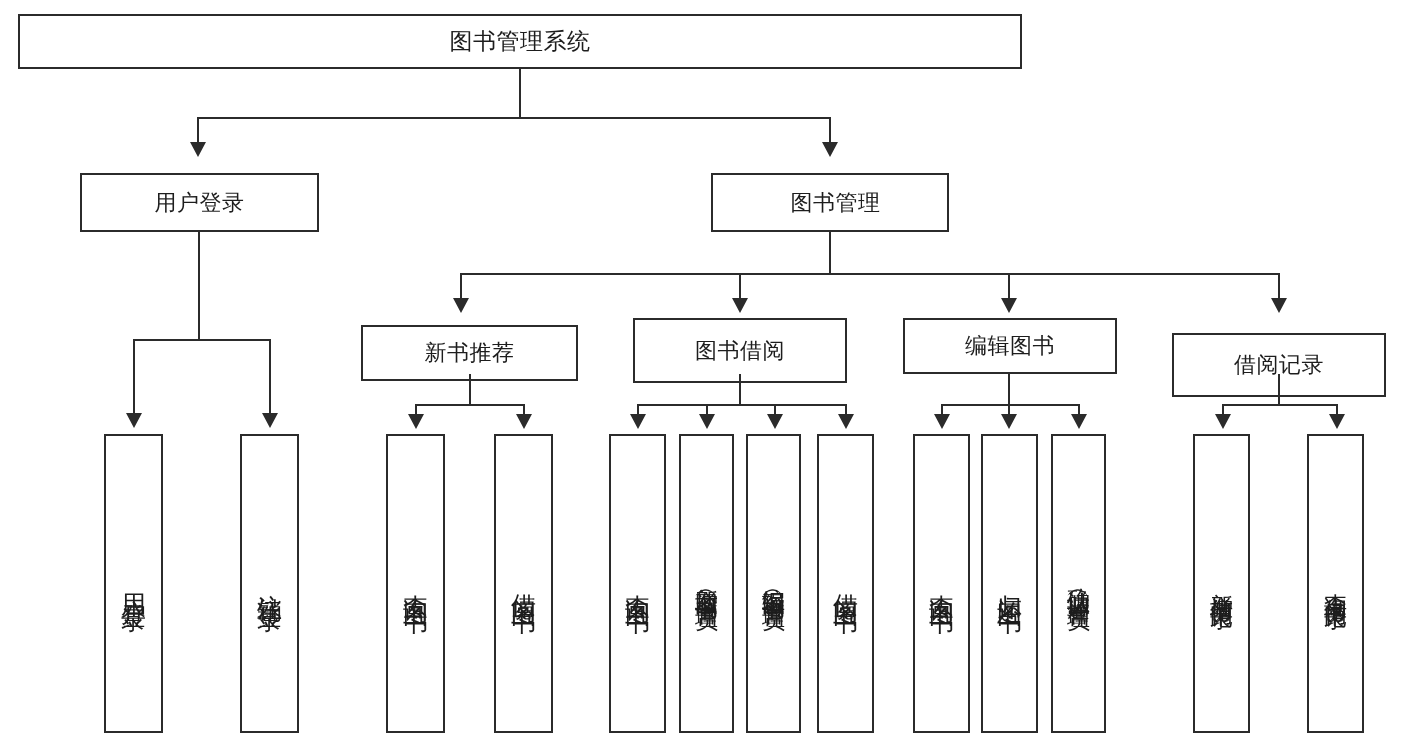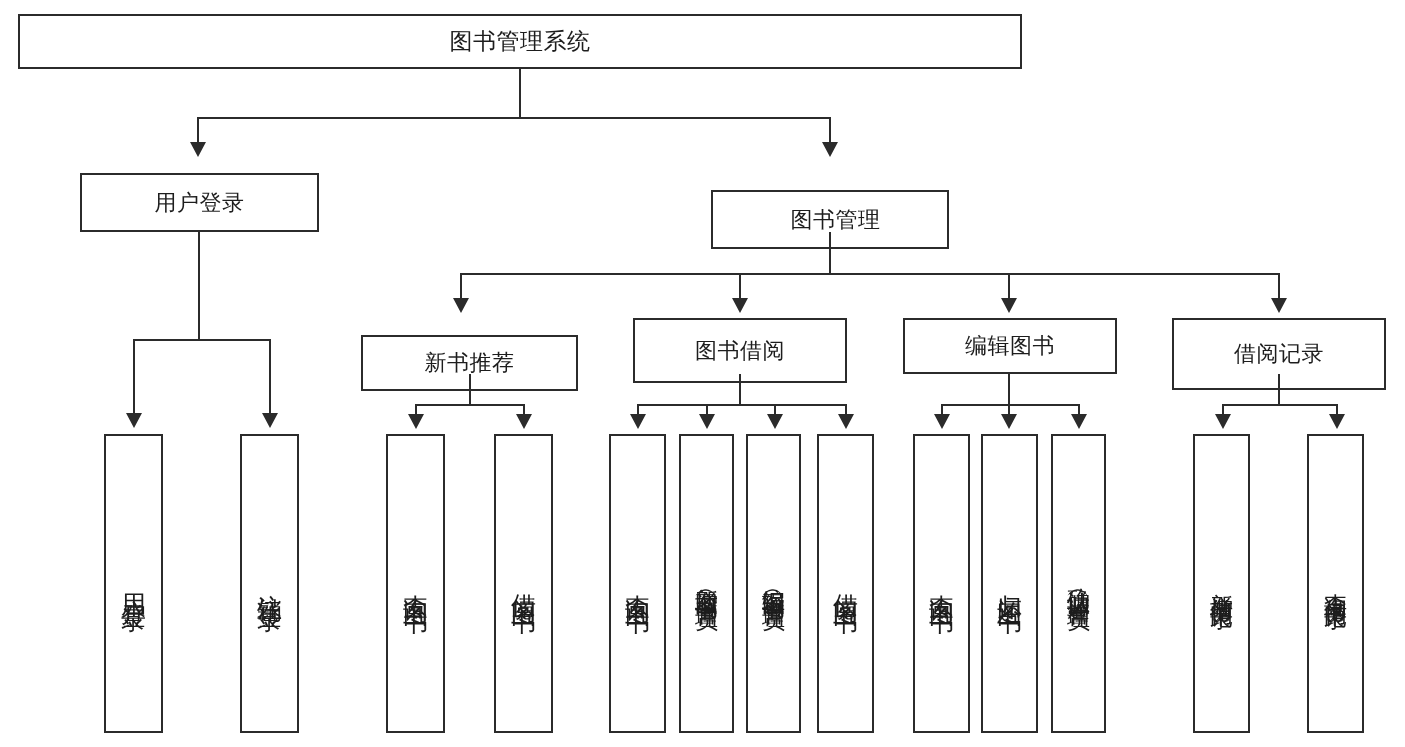--- a/index.html
+++ b/index.html
@@ -99,21 +99,21 @@
   <div class="hline" style="left:197px; top:117px; width:634px; height:2px;"></div>
 
   <div class="vline" style="left:197px; top:117px; width:2px; height:27px;"></div>
   <div class="arrow" style="left:190px; top:142px;"></div>
   <div class="vline" style="left:829px; top:117px; width:2px; height:27px;"></div>
   <div class="arrow" style="left:822px; top:142px;"></div>
 
   <div class="node horiz" style="left:80px; top:173px; width:239px; height:59px;">
     <span class="label">用户登录</span>
   </div>
-  <div class="node horiz" style="left:711px; top:190px; width:238px; height:59px;padding-left:11px;">
+  <div class="node horiz" style="left:711px; top:173px; width:238px; height:59px;padding-left:11px;">
     <span class="label">图书管理</span>
   </div>
 
   <div class="vline" style="left:198px; top:232px; width:2px; height:108px;"></div>
   <div class="hline" style="left:133px; top:339px; width:137px; height:2px;"></div>
   <div class="vline" style="left:133px; top:339px; width:2px; height:76px;"></div>
   <div class="arrow" style="left:126px; top:413px;"></div>
   <div class="vline" style="left:269px; top:339px; width:2px; height:76px;"></div>
   <div class="arrow" style="left:262px; top:413px;"></div>
 
@@ -121,30 +121,30 @@
   <div class="hline" style="left:460px; top:273px; width:820px; height:2px;"></div>
   <div class="vline" style="left:460px; top:273px; width:2px; height:27px;"></div>
   <div class="arrow" style="left:453px; top:298px;"></div>
   <div class="vline" style="left:739px; top:273px; width:2px; height:27px;"></div>
   <div class="arrow" style="left:732px; top:298px;"></div>
   <div class="vline" style="left:1008px; top:273px; width:2px; height:27px;"></div>
   <div class="arrow" style="left:1001px; top:298px;"></div>
   <div class="vline" style="left:1278px; top:273px; width:2px; height:27px;"></div>
   <div class="arrow" style="left:1271px; top:298px;"></div>
 
-  <div class="node horiz" style="left:361px; top:335px; width:217px; height:56px;">
+  <div class="node horiz" style="left:361px; top:325px; width:217px; height:56px;">
     <span class="label">新书推荐</span>
   </div>
   <div class="node horiz" style="left:633px; top:318px; width:214px; height:65px;">
     <span class="label">图书借阅</span>
   </div>
   <div class="node horiz" style="left:903px; top:318px; width:214px; height:56px;">
     <span class="label">编辑图书</span>
   </div>
-  <div class="node horiz" style="left:1172px; top:318px; width:214px; height:72px;">
+  <div class="node horiz" style="left:1172px; top:333px; width:214px; height:64px;">
     <span class="label">借阅记录</span>
   </div>
 
   <div class="vline" style="left:469px; top:374px; width:2px; height:31px;"></div>
   <div class="hline" style="left:415px; top:404px; width:110px; height:2px;"></div>
   <div class="vline" style="left:415px; top:404px; width:2px; height:12px;"></div>
   <div class="arrow" style="left:408px; top:414px;"></div>
   <div class="vline" style="left:523px; top:404px; width:2px; height:12px;"></div>
   <div class="arrow" style="left:516px; top:414px;"></div>
 

